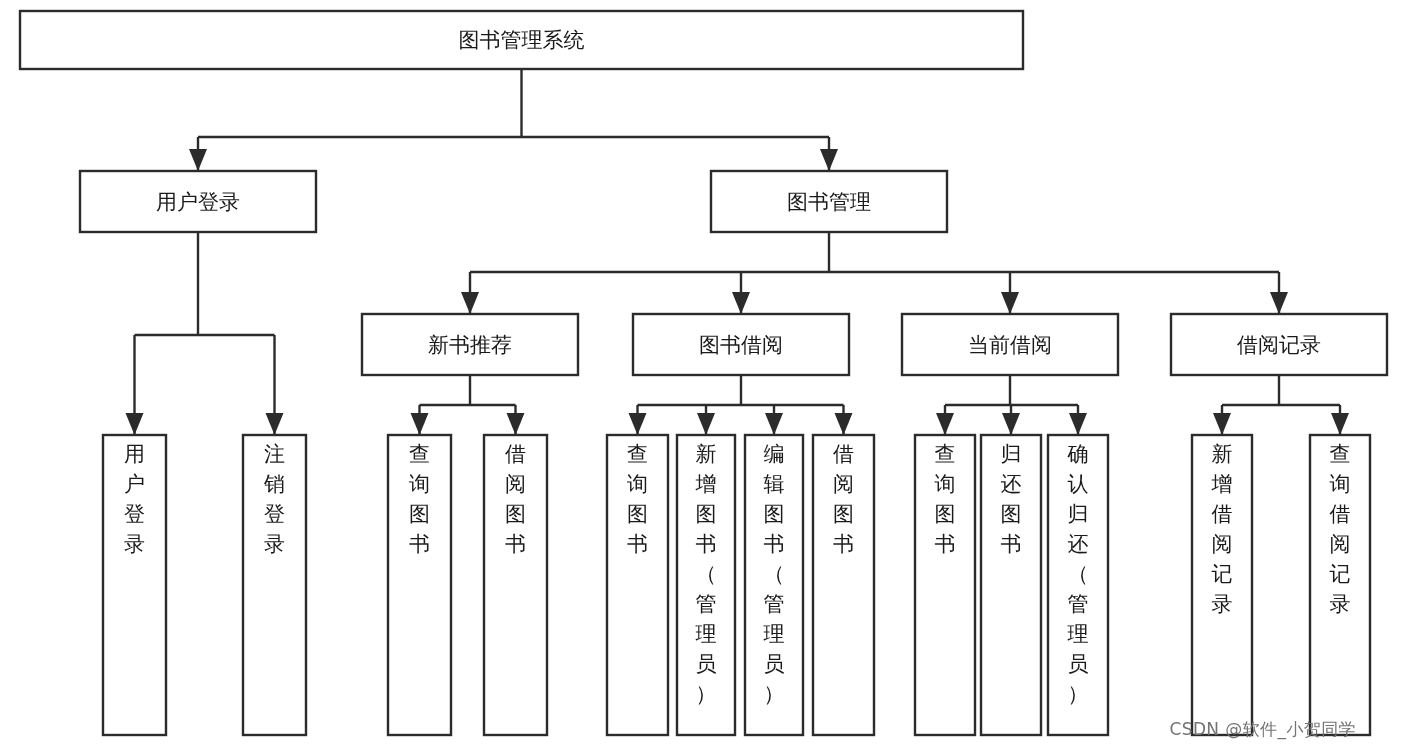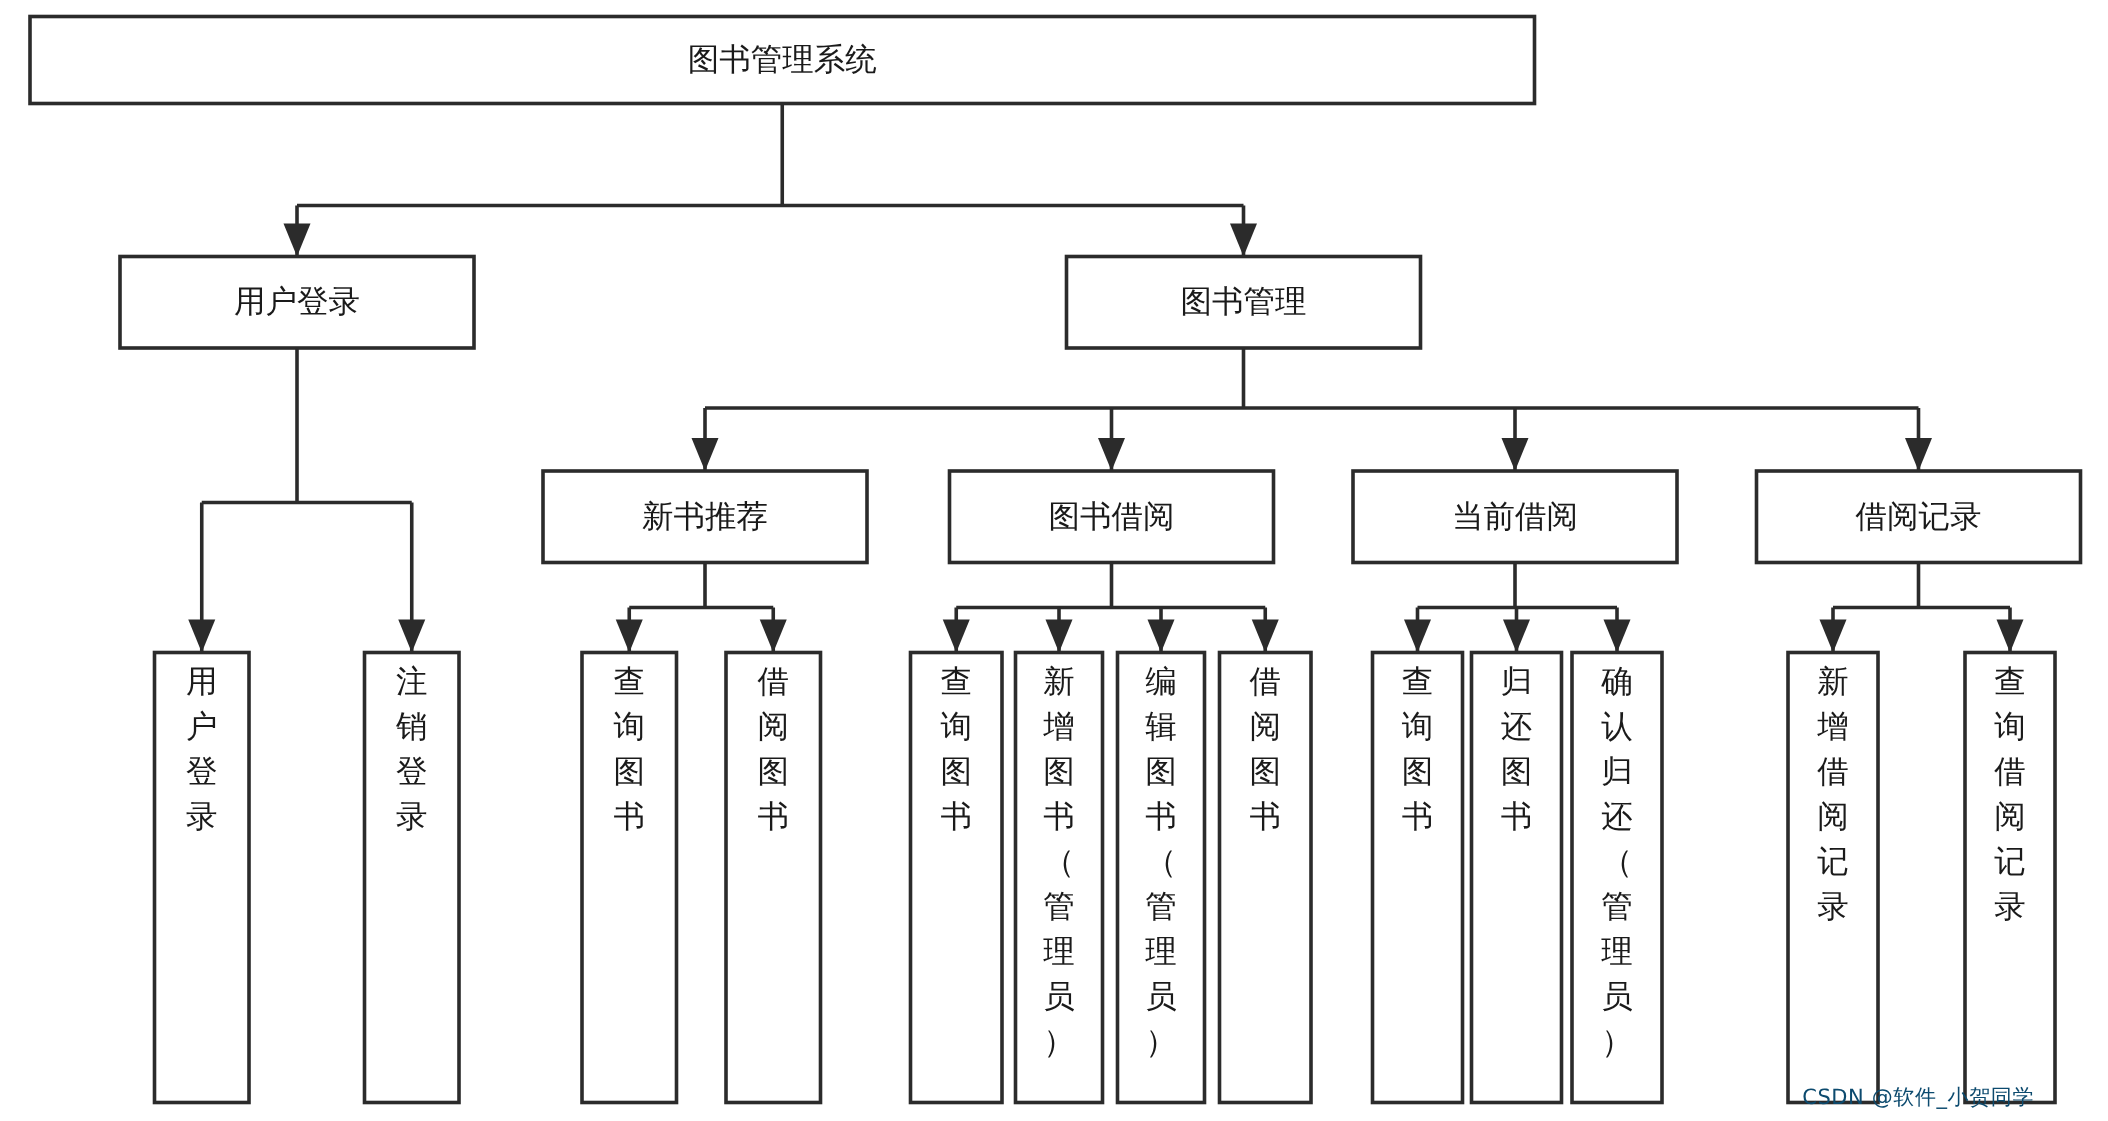--- a/index.html
+++ b/index.html
@@ -54,22 +54,22 @@
   }
   .arrow-head {
     fill: #2b2b2b;
     stroke: none;
   }
   .watermark-text {
     position: absolute;
     right: 8px;
     bottom: 6px;
     font-family: "DejaVu Sans", "Liberation Sans", sans-serif;
-    font-size: 14px;
-    color: #0c4a6e;
+    font-size: 17px;
+    color: #737373;
     white-space: nowrap;
     letter-spacing: 0.4px;
     user-select: none;
   }
 </style>
 </head>
 <body>
 
 <div id="diagram-root">
   <svg class="diagram-canvas" viewBox="0 0 1405 747">

